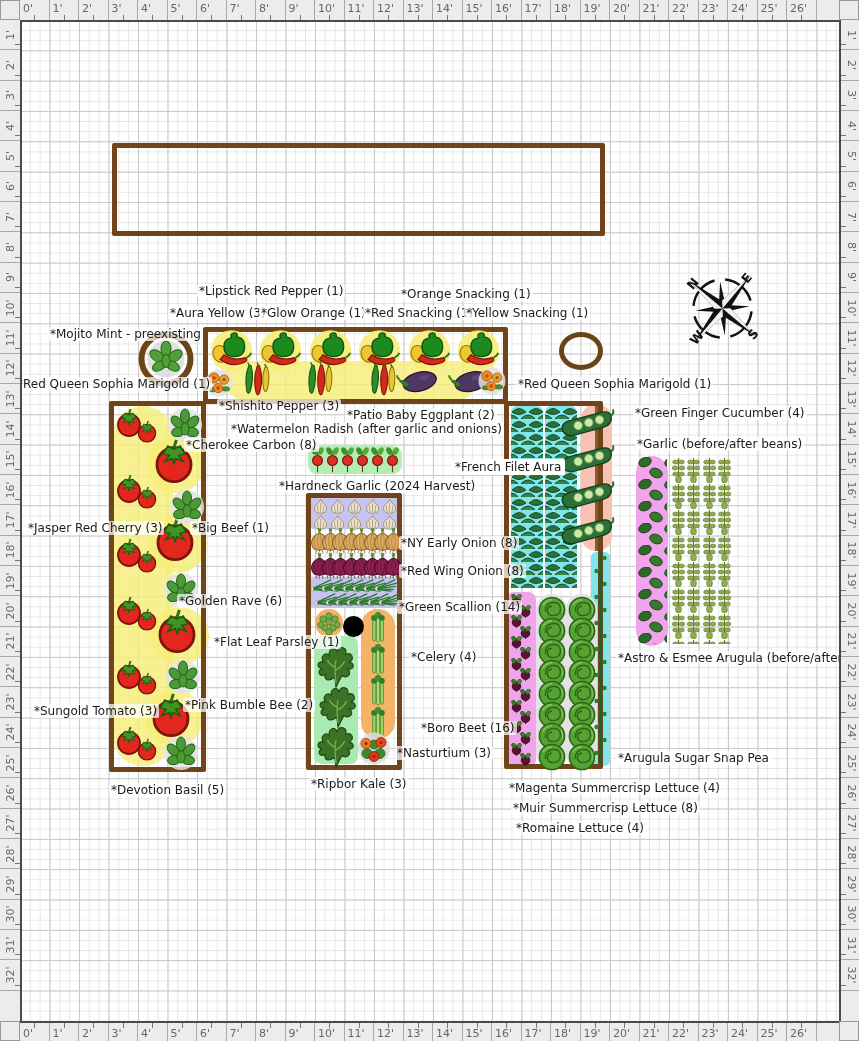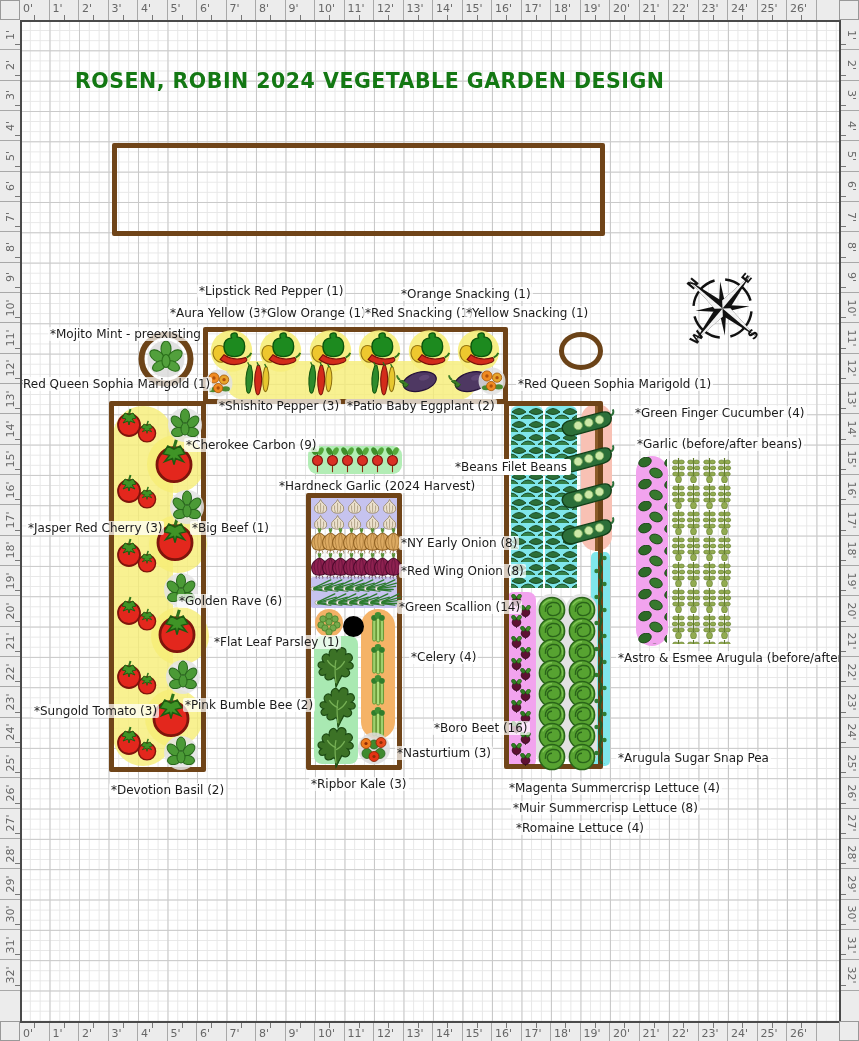--- a/index.html
+++ b/index.html
@@ -265,21 +265,20 @@
     <circle cx="12.5" cy="5" r="2.2" fill="#2e7d35"></circle>
         <circle cx="4.5" cy="18" r="2.2" fill="#2e7d35"></circle>
   </pattern>
 </defs>
 </svg>
 
 <div id="app">
 
   <div id="canvas"></div>
 
-  <div id="title">ROSEN, ROBIN 2024 VEGETABLE GARDEN DESIGN</div>
 
   <div class="bed" style="left:112px;top:143px;width:493px;height:93px"></div>
   <div class="bed" style="left:203px;top:327px;width:305px;height:77px"></div>
   <div class="bed" style="left:109px;top:401px;width:97px;height:371px"></div>
   <div class="bed" style="left:306px;top:493px;width:96px;height:277px"></div>
   <div class="bed" style="left:504px;top:401px;width:99px;height:368px"></div>
 
   <svg class="plant" style="left:138px;top:331px;width:56px;height:56px" viewBox="0 0 56 56">
       <use href="#sym-mint"></use>
     </svg>
@@ -759,41 +758,42 @@
   <div class="lbl" style="left:197px;top:284px">*Lipstick Red Pepper (1)</div>
   <div class="lbl" style="left:399px;top:287px">*Orange Snacking (1)</div>
   <div class="lbl" style="left:168px;top:306px">*Aura Yellow (3)</div>
   <div class="lbl" style="left:259px;top:306px">*Glow Orange (1)</div>
   <div class="lbl" style="left:363px;top:306px">*Red Snacking (1)</div>
   <div class="lbl" style="left:464px;top:306px">*Yellow Snacking (1)</div>
   <div class="lbl" style="left:48px;top:327px">*Mojito Mint - preexisting</div>
   <div class="lbl" style="left:15px;top:377px">*Red Queen Sophia Marigold (1)</div>
   <div class="lbl" style="left:516px;top:377px">*Red Queen Sophia Marigold (1)</div>
   <div class="lbl" style="left:217px;top:399px">*Shishito Pepper (3)</div>
-  <div class="lbl" style="left:345px;top:399px">*Patio Baby Eggplant (2)</div>
+  <div class="lbl" style="left:345px;top:408px">*Patio Baby Eggplant (2)</div>
   <div class="lbl" style="left:633px;top:406px">*Green Finger Cucumber (4)</div>
+  <div class="lbl" style="left:229px;top:422px">*Watermelon Radish (after garlic and onions)</div>
   <div class="lbl" style="left:635px;top:437px">*Garlic (before/after beans)</div>
-  <div class="lbl" style="left:184px;top:438px">*Cherokee Carbon (9)</div>
-  <div class="lbl lbl-solid" style="left:451px;top:459px">*Beans Filet Beans</div>
+  <div class="lbl" style="left:184px;top:438px">*Cherokee Carbon (8)</div>
+  <div class="lbl lbl-solid" style="left:451px;top:459px">*French Filet Aura</div>
   <div class="lbl" style="left:277px;top:479px">*Hardneck Garlic (2024 Harvest)</div>
   <div class="lbl" style="left:26px;top:521px">*Jasper Red Cherry (3)</div>
   <div class="lbl" style="left:190px;top:521px">*Big Beef (1)</div>
   <div class="lbl" style="left:399px;top:536px">*NY Early Onion (8)</div>
   <div class="lbl" style="left:399px;top:564px">*Red Wing Onion (8)</div>
   <div class="lbl" style="left:177px;top:594px">*Golden Rave (6)</div>
   <div class="lbl" style="left:397px;top:600px">*Green Scallion (14)</div>
   <div class="lbl" style="left:212px;top:635px">*Flat Leaf Parsley (1)</div>
   <div class="lbl" style="left:409px;top:650px">*Celery (4)</div>
   <div class="lbl" style="left:616px;top:651px">*Astro &amp; Esmee Arugula (before/after beans)</div>
   <div class="lbl" style="left:183px;top:698px">*Pink Bumble Bee (2)</div>
   <div class="lbl" style="left:32px;top:704px">*Sungold Tomato (3)</div>
-  <div class="lbl" style="left:432px;top:721px">*Boro Beet (16)</div>
+  <div class="lbl" style="left:419px;top:721px">*Boro Beet (16)</div>
   <div class="lbl" style="left:395px;top:746px">*Nasturtium (3)</div>
   <div class="lbl" style="left:616px;top:751px">*Arugula Sugar Snap Pea</div>
-  <div class="lbl" style="left:109px;top:783px">*Devotion Basil (2)</div>
+  <div class="lbl" style="left:109px;top:783px">*Devotion Basil (5)</div>
   <div class="lbl" style="left:309px;top:777px">*Ripbor Kale (3)</div>
   <div class="lbl" style="left:507px;top:781px">*Magenta Summercrisp Lettuce (4)</div>
   <div class="lbl" style="left:511px;top:801px">*Muir Summercrisp Lettuce (8)</div>
   <div class="lbl" style="left:514px;top:821px">*Romaine Lettuce (4)</div>
 
   <div class="ruler ruler-top">
 
   <div class="rcell rcell-h">
         <span>0'</span>
         <i class="tick"></i>

